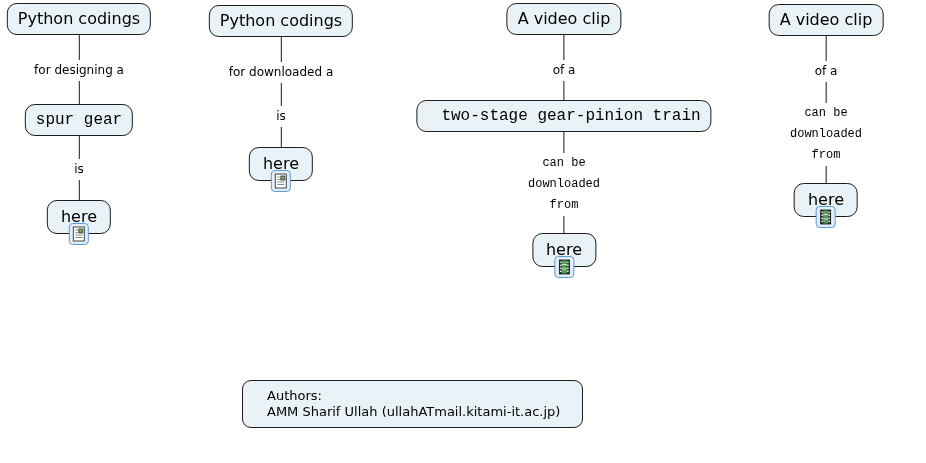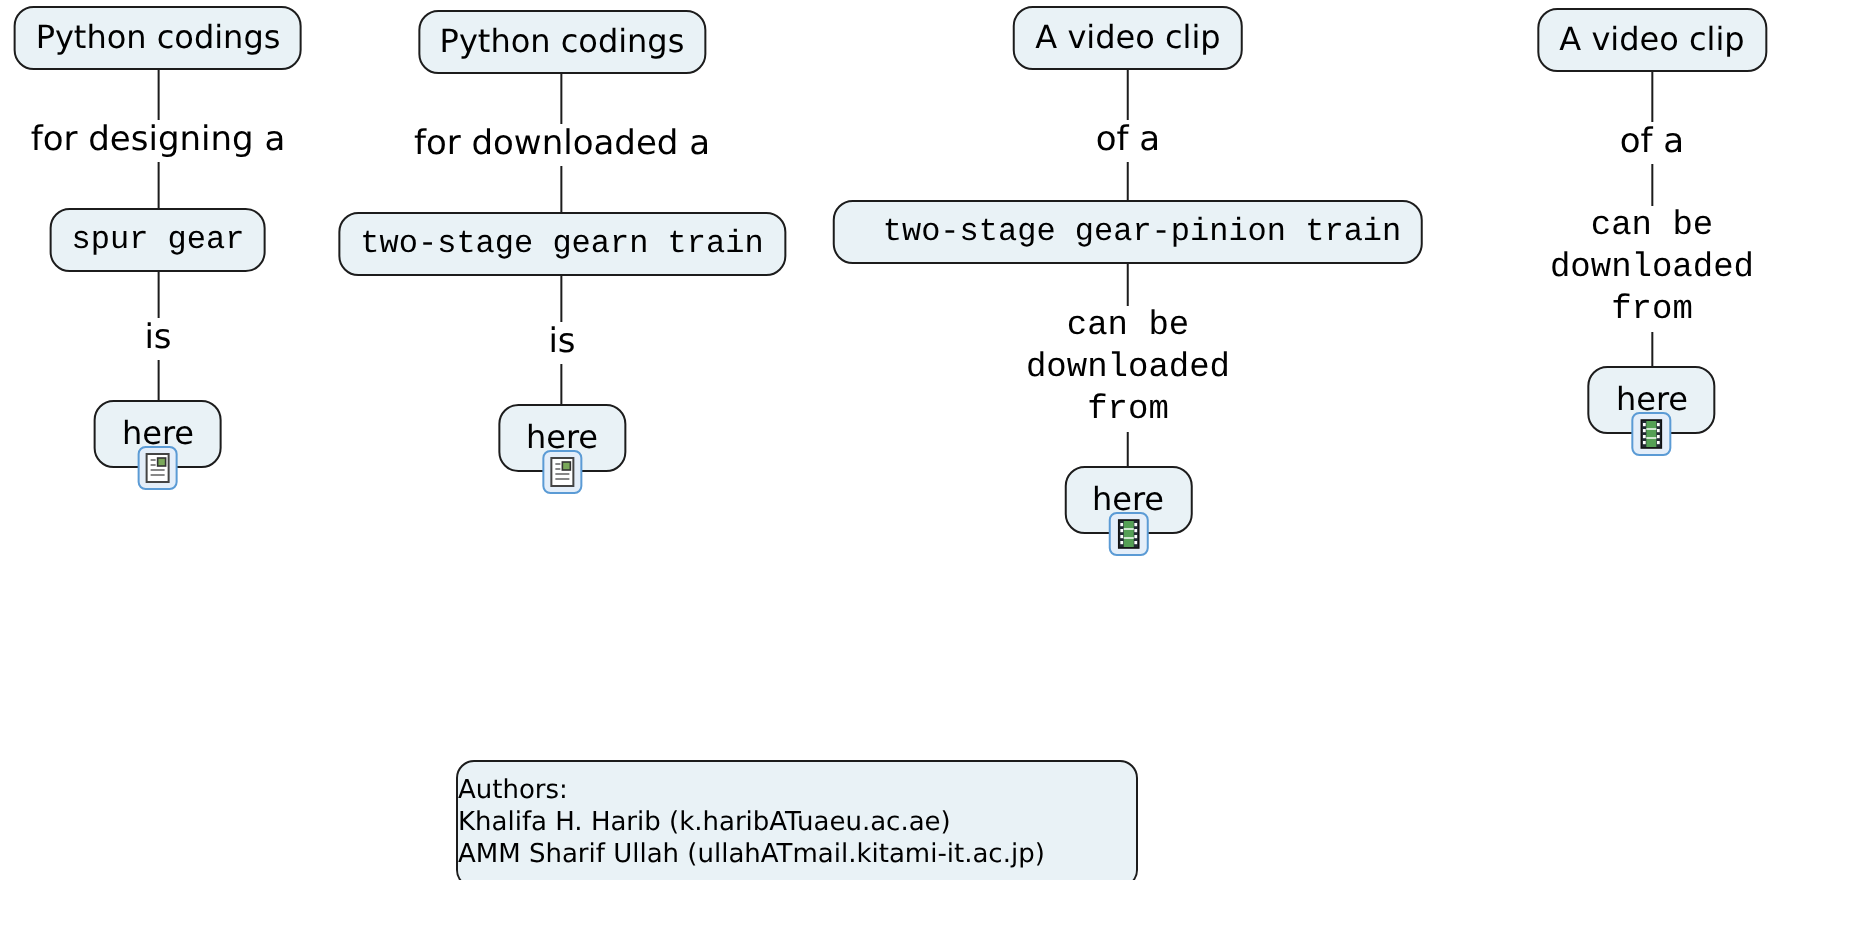--- a/index.html
+++ b/index.html
@@ -41,21 +41,21 @@
     font-size: 16px;
     line-height: 22px;
     white-space: nowrap;
     text-align: center;
   }
   .linking {
     position: relative;
     z-index: 1;
     background: #ffffff;
     padding: 0 3px;
-    font-size: 17px;
+    font-size: 12px;
     line-height: 21px;
     text-align: center;
     white-space: pre-line;
   }
   .n2 { margin-top: 25px; }
   .n3 { margin-top: 23px; font-family: Liberation Mono, monospace; }
   .n4 { margin-top: 23px; }
   .n5 { margin-top: 20px; text-align: right; }
   .chain.tall .n3 { margin-top: 19px; padding-left: 24px; }
   .chain.tall .n4 { margin-top: 21px; font-family: Liberation Mono, monospace; }
@@ -72,28 +72,28 @@
     justify-content: center;
     width: 20px;
     height: 22px;
     background: #e4eef9;
     border: 1px solid #5b9bd5;
     border-radius: 4px;
     box-sizing: border-box;
   }
   .authors {
     position: absolute;
-    left: 228px;
+    left: 242px;
     top: 380px;
     width: 341px;
     box-sizing: border-box;
     background: #e9f2f6;
     border: 1px solid #1c1c1c;
     border-radius: 9px;
-    padding: 7px 0;
+    padding: 7px 24px;
     font-size: 13px;
     line-height: 16px;
   }
   .authors div { white-space: nowrap; }
 </style>
 </head>
 <body>
 
 <div class="canvas">
 
@@ -115,21 +115,20 @@
           <line x1="3.5" y1="11.5" x2="10.5" y2="11.5" stroke="#888888" stroke-width="1"></line>
         </svg>
       </span>
     </div>
   </div>
 
   <div class="chain" style="left:281px; top:5px;">
     <div class="cline"></div>
     <div class="concept n1">Python codings</div>
     <div class="linking n2">for downloaded a</div>
-    <div class="concept n3">two-stage gearn train</div>
     <div class="linking n4">is</div>
     <div class="concept here n5">
       <span>here</span>
       <span class="res-icon">
         <svg width="14" height="16" viewBox="0 0 14 16">
           <rect x="1.5" y="1" width="11" height="14" fill="#ffffff" stroke="#444444" stroke-width="1"></rect>
           <rect x="7" y="3" width="4" height="4" fill="#7aa85a" stroke="#333333" stroke-width="0.8"></rect>
           <line x1="3.5" y1="4" x2="6" y2="4" stroke="#888888" stroke-width="1"></line>
           <line x1="3.5" y1="6.5" x2="6" y2="6.5" stroke="#888888" stroke-width="1"></line>
           <line x1="3.5" y1="9" x2="10.5" y2="9" stroke="#888888" stroke-width="1"></line>
@@ -191,17 +190,16 @@
           <rect x="9.8" y="5.5" width="1.4" height="1.6" fill="#ffffff"></rect>
           <rect x="9.8" y="8.5" width="1.4" height="1.6" fill="#ffffff"></rect>
           <rect x="9.8" y="11.5" width="1.4" height="1.6" fill="#ffffff"></rect>
         </svg>
       </span>
     </div>
   </div>
 
   <div class="authors">
     <div>Authors:</div>
-    <div>Khalifa H. Harib (k.haribATuaeu.ac.ae)</div>
     <div>AMM Sharif Ullah (ullahATmail.kitami-it.ac.jp)</div>
   </div>
 
 </div>
 
 </body></html>

